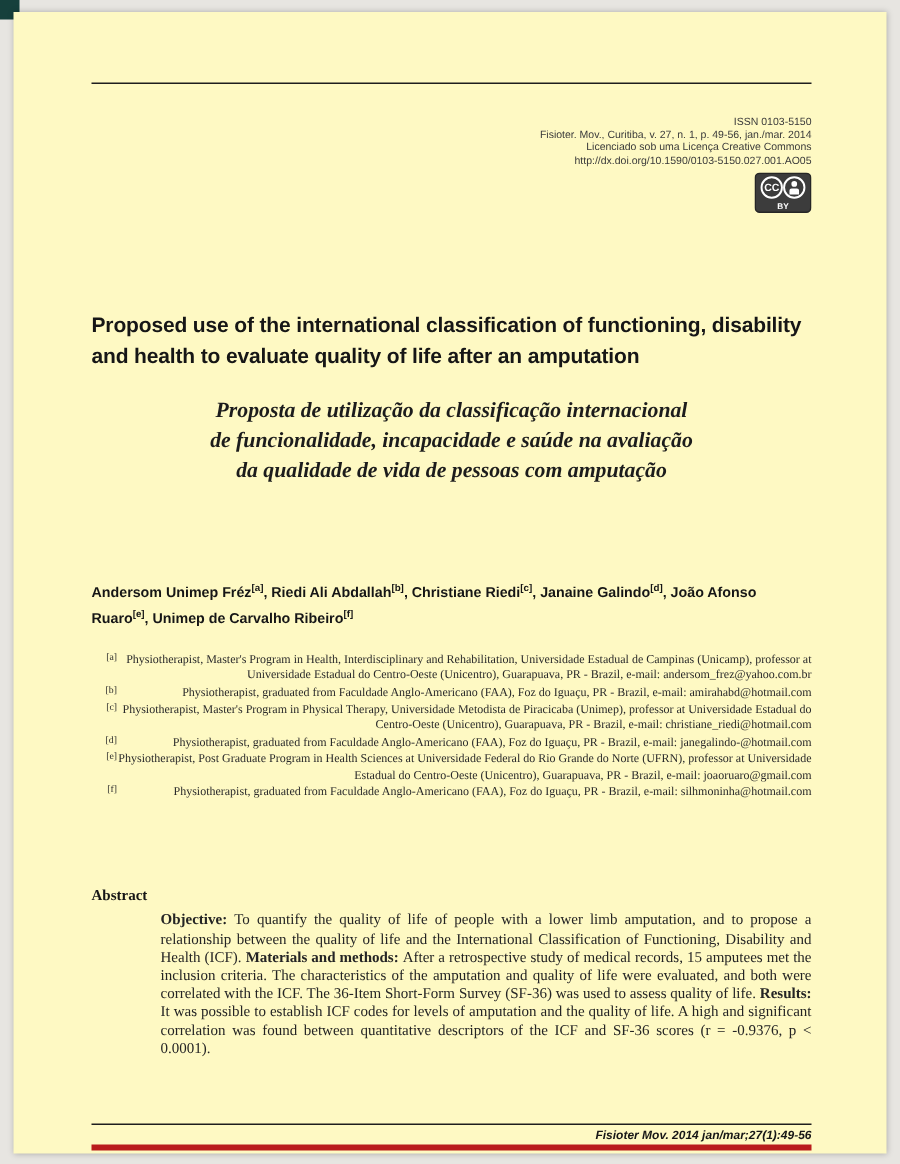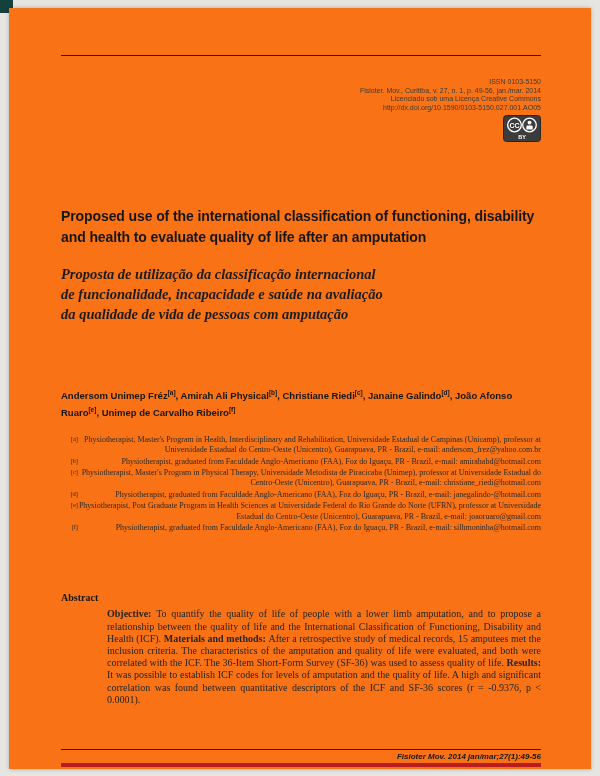--- a/index.html
+++ b/index.html
@@ -10,21 +10,21 @@
     font-family:"Liberation Serif", serif;
     color:#222;
     overflow:hidden;
   }
   .corner-accent {
     position:absolute; top:0; left:0; width:13px; height:13px;
     background:#16403c;
   }
   .page {
     position:absolute; left:9px; top:8px; right:9px; bottom:7px;
-    background:#f97316;
+    background:#fef9c3;
     padding:0 50px 0 52px;
     box-shadow:0 0 4px rgba(0,0,0,.25);
   }
   .top-rule { margin-top:47px; border-top:1.5px solid #1e1e1e; }
 
   .journal-meta {
     margin-top:22px; text-align:right;
     font-family:"Liberation Sans", sans-serif;
     font-size:7px; line-height:8.6px; color:#3a3a3a;
   }
@@ -36,21 +36,21 @@
   .title-en {
     margin-top:64px;
     font-family:"Liberation Sans", sans-serif;
     font-weight:700; font-size:14px; line-height:21px;
     letter-spacing:-0.1px; color:#161616;
   }
   .title-pt {
     margin-top:16px;
     font-style:italic; font-weight:600;
     font-size:14.5px; line-height:20px;
-    white-space:pre-line; color:#1c1c1c;
+    white-space:pre-line; color:#1c1c1c;text-align:center;
   }
 
   .authors {
     margin-top:62px;
     font-family:"Liberation Sans", sans-serif;
     font-weight:700; font-size:9.5px; line-height:13px; color:#161616;
   }
   .authors sup { font-size:6.5px; font-weight:700; }
 
   .affiliations { margin-top:16px; font-size:8px; line-height:10.4px; color:#2a2a2a; }
@@ -110,21 +110,21 @@
       </svg>
     </span>
   </div>
 
   <h1 class="title-en">Proposed use of the international classification of functioning, disability and health to evaluate quality of life after an amputation</h1>
 
   <h2 class="title-pt">Proposta de utilização da classificação internacional
 de funcionalidade, incapacidade e saúde na avaliação
 da qualidade de vida de pessoas com amputação</h2>
 
-  <div class="authors"><span>Andersom Unimep Fréz</span><sup>[a]</sup><span>, </span><span>Amirah Ali Physical</span><sup>[b]</sup><span>, </span><span>Christiane Riedi</span><sup>[c]</sup><span>, </span><span>Janaine Galindo</span><sup>[d]</sup><span>, </span><span>João Afonso Ruaro</span><sup>[e]</sup><span>, </span><span>Unimep de Carvalho Ribeiro</span><sup>[f]</sup></div>
+  <div class="authors"><span>Andersom Unimep Fréz</span><sup>[a]</sup><span>, </span><span>Riedi Ali Abdallah</span><sup>[b]</sup><span>, </span><span>Christiane Riedi</span><sup>[c]</sup><span>, </span><span>Janaine Galindo</span><sup>[d]</sup><span>, </span><span>João Afonso Ruaro</span><sup>[e]</sup><span>, </span><span>Unimep de Carvalho Ribeiro</span><sup>[f]</sup></div>
 
   <div class="affiliations">
     <div class="affiliation">
       <span class="aff-label">[a]</span>
       <span class="aff-text">Physiotherapist, Master's Program in Health, Interdisciplinary and Rehabilitation, Universidade Estadual de Campinas (Unicamp), professor at Universidade Estadual do Centro-Oeste (Unicentro), Guarapuava, PR - Brazil, e-mail: andersom_frez@yahoo.com.br</span>
     </div>
     <div class="affiliation">
       <span class="aff-label">[b]</span>
       <span class="aff-text">Physiotherapist, graduated from Faculdade Anglo-Americano (FAA), Foz do Iguaçu, PR - Brazil, e-mail: amirahabd@hotmail.com</span>
     </div>

